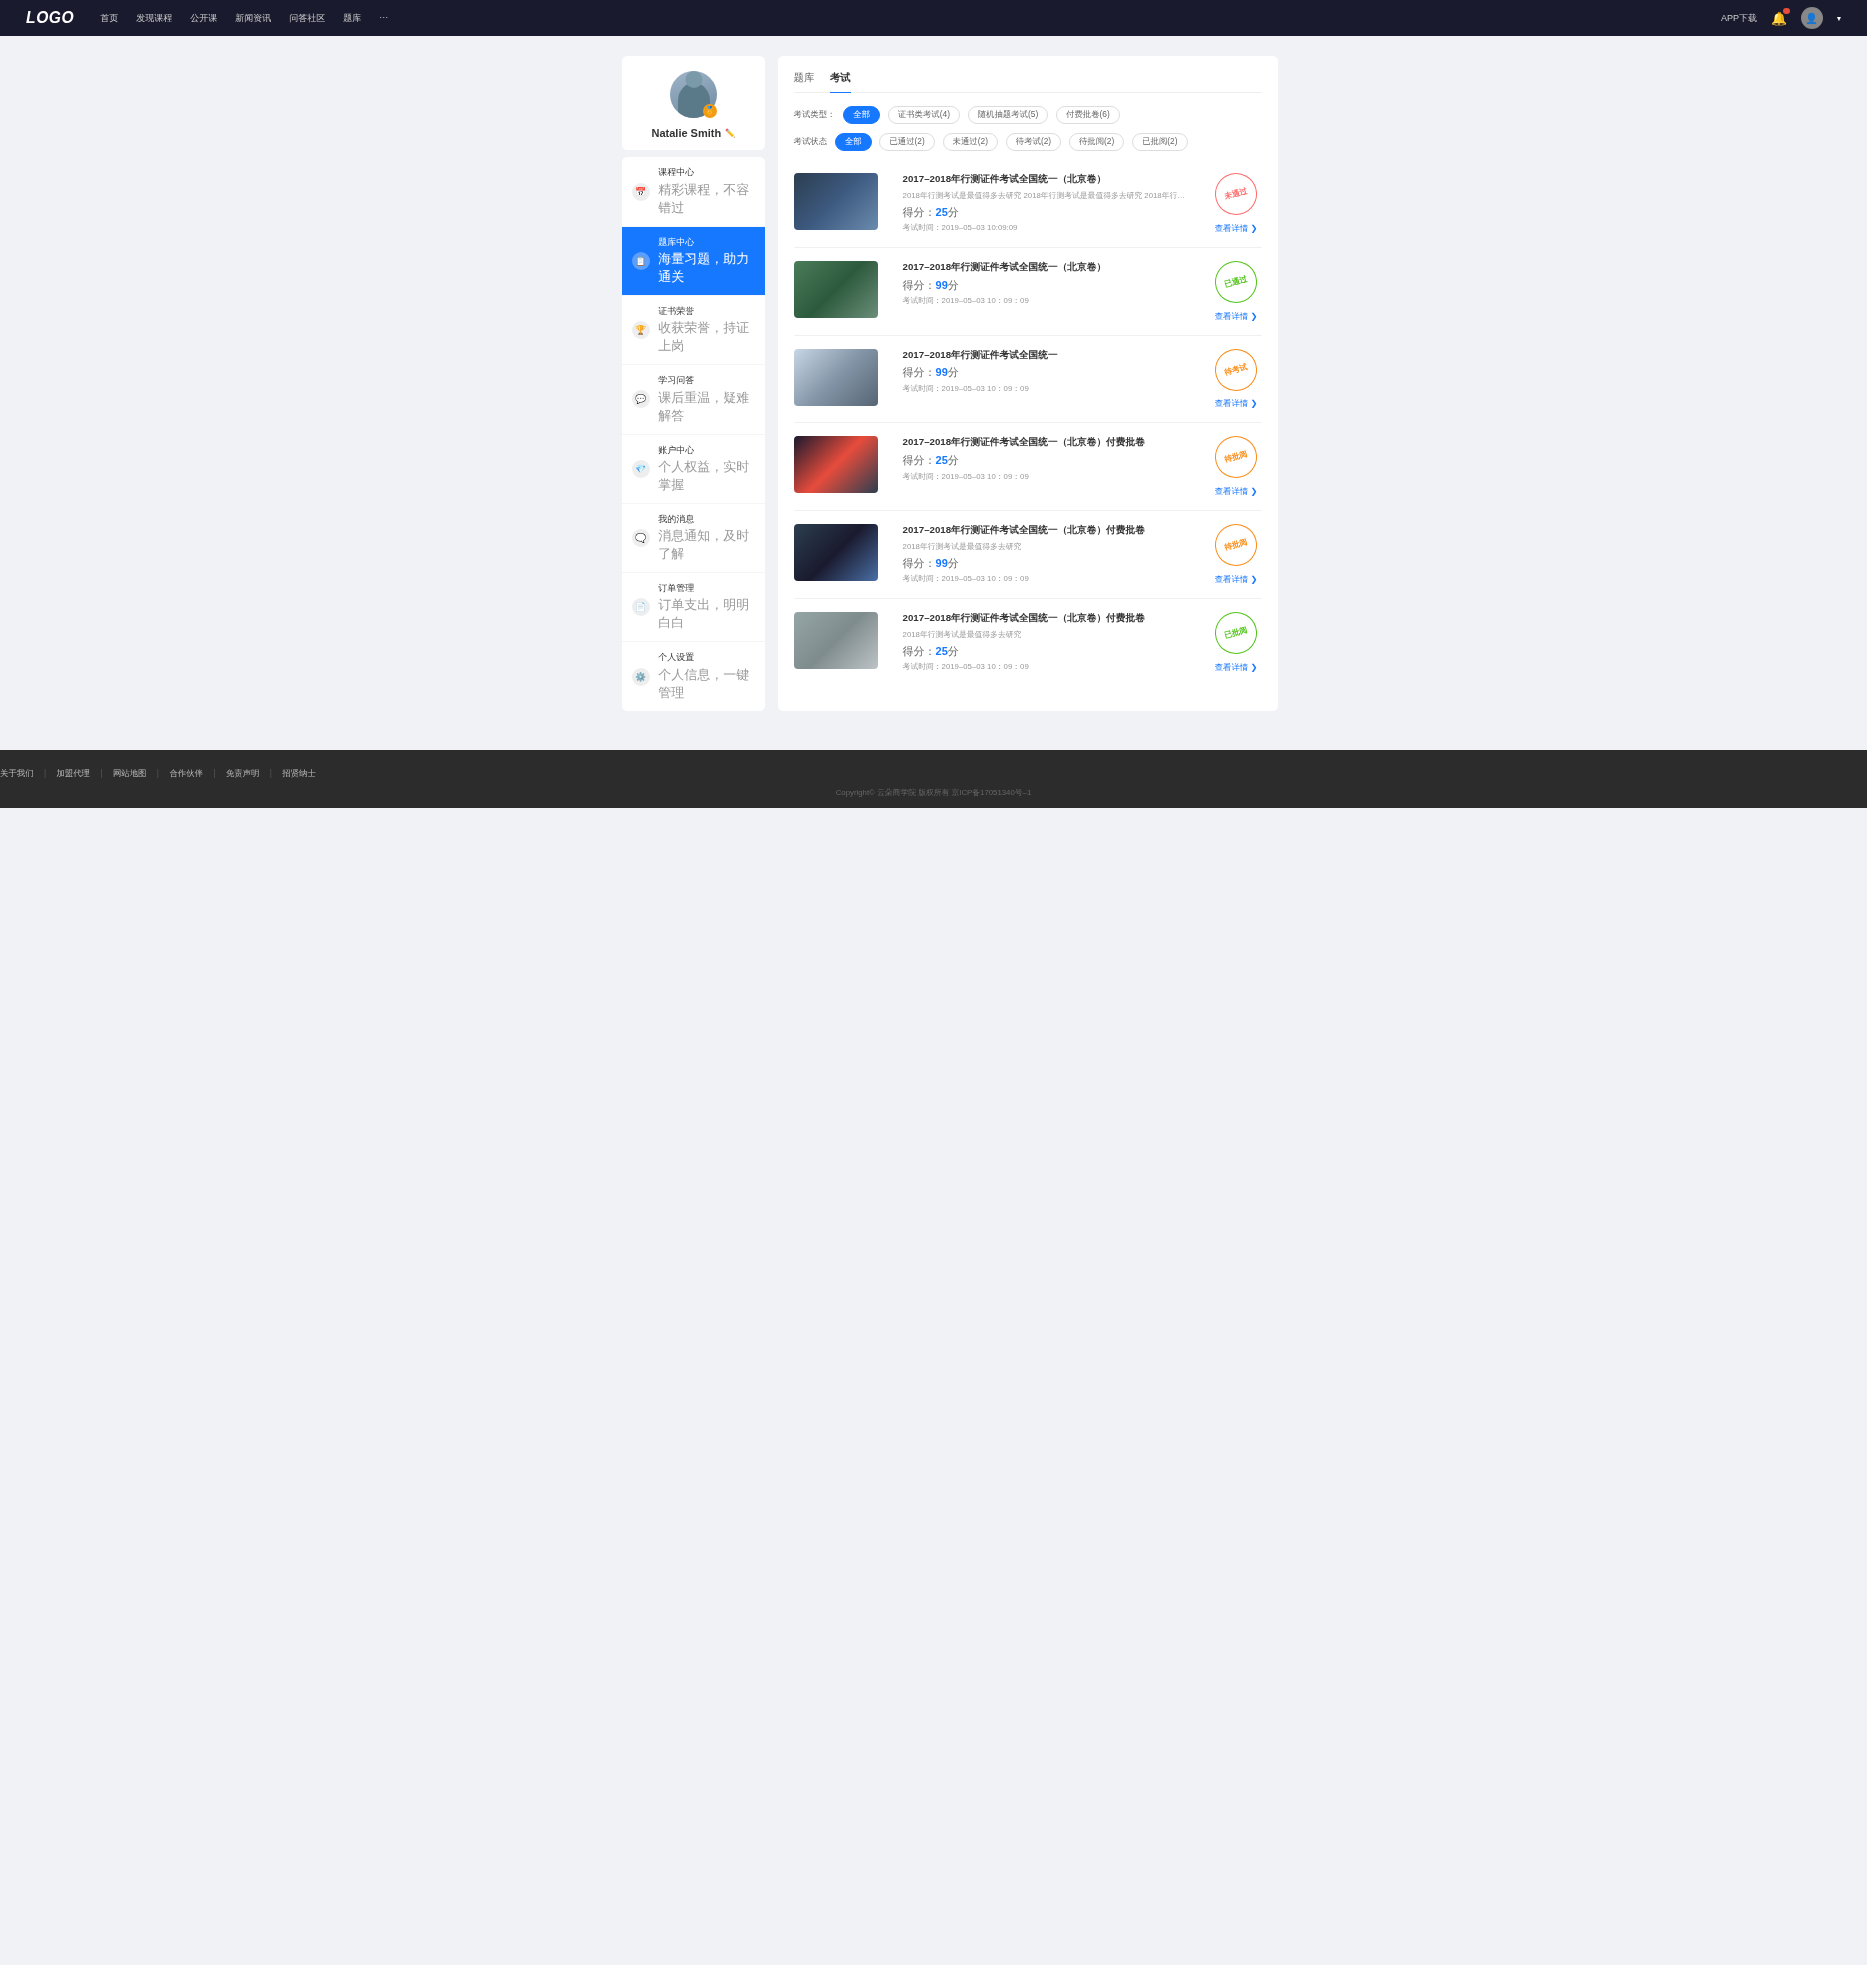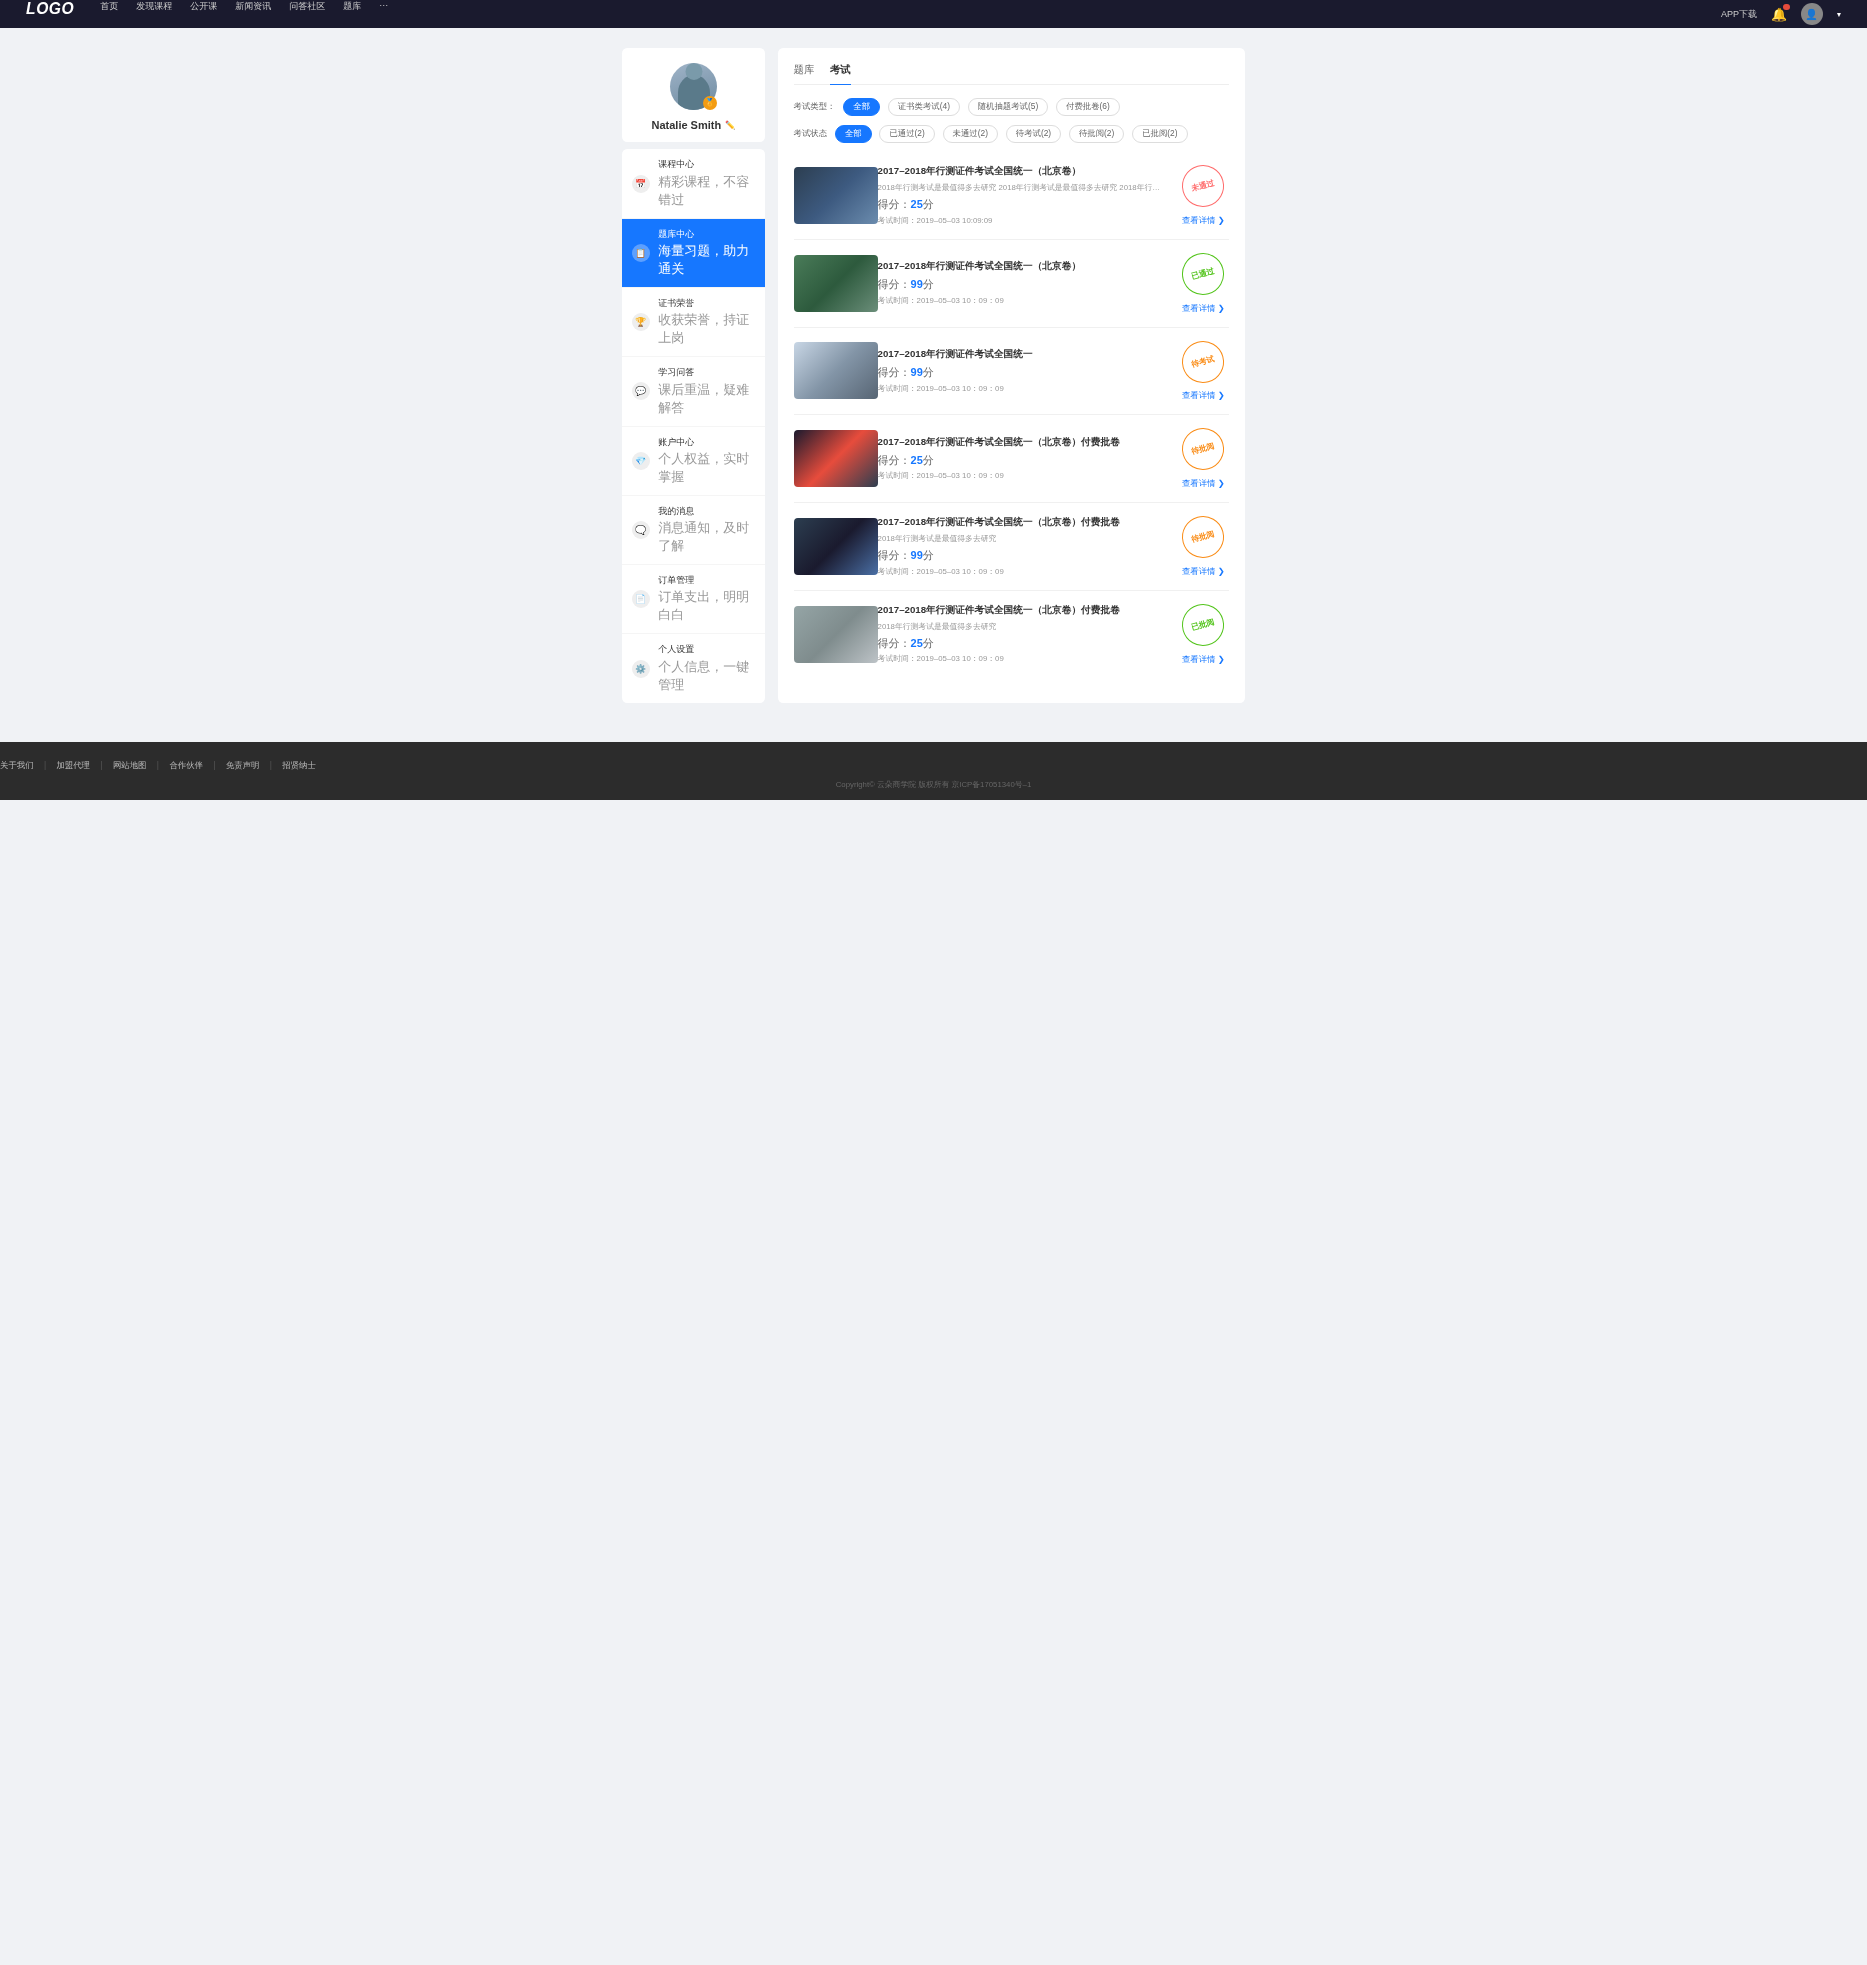--- a/index.html
+++ b/index.html
@@ -1,22 +1,23 @@
 <!DOCTYPE html>
 <html style="font-size:10.4px"><head>
   <meta charset="utf-8">
   <style>
     * { box-sizing: border-box; margin: 0; padding: 0; }
     body { font-family: "PingFang SC", "Microsoft YaHei", sans-serif; background: #f0f2f5; min-height: 100vh; }
 
     
     .navbar {
       background: #1a1a2e;
-      height: 28px;
-      display: flex;
+      height: 36px;
+      display: flex;
+      align-items: center;
       padding: 0 26px;
       position: sticky;
       top: 0;
       z-index: 100;
     }
     .navbar-logo {
       color: #fff;
       font-size: 15.6px;
       font-weight: bold;
       font-style: italic;
@@ -237,22 +238,22 @@
     .filter-btn.active {
       background: #1677ff;
       color: #fff;
       border-color: #1677ff;
     }
 
     
     .exam-list { margin-top: 6.5px; }
     .exam-item {
       display: flex;
-      align-items: center;
-      gap: 0;
+      align-items: flex-start;
+      gap: 25px;
       padding: 13px 0;
       border-bottom: 0.6px solid #f0f0f0;
     }
     .exam-item:last-child { border-bottom: none; }
     .exam-thumb {
       width: 84px;
       height: 57px;
       border-radius: 3.9px;
       flex-shrink: 0;
       overflow: hidden;

